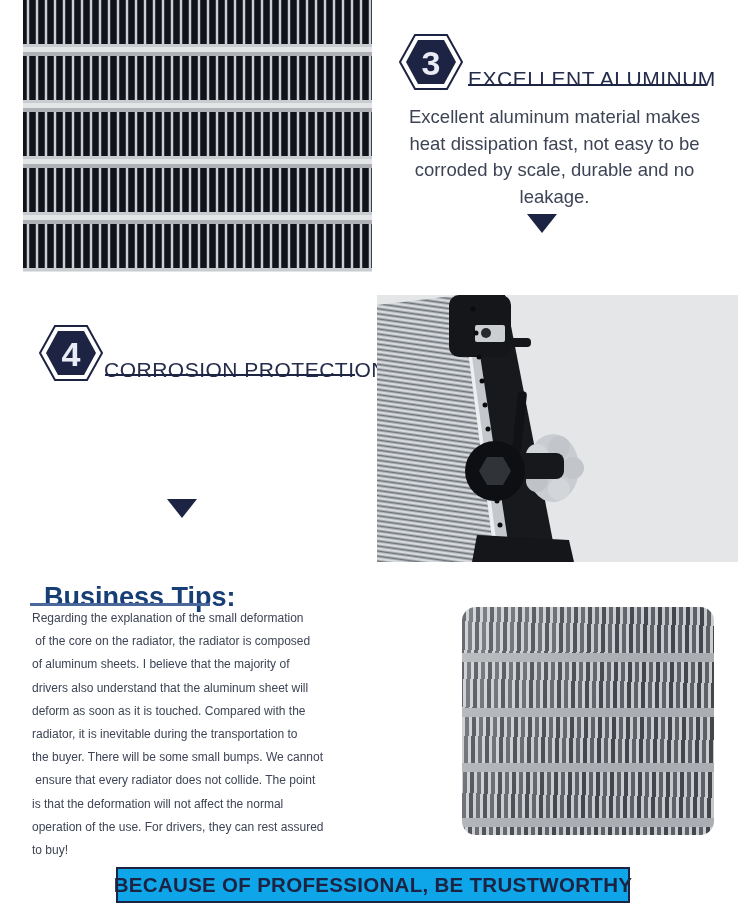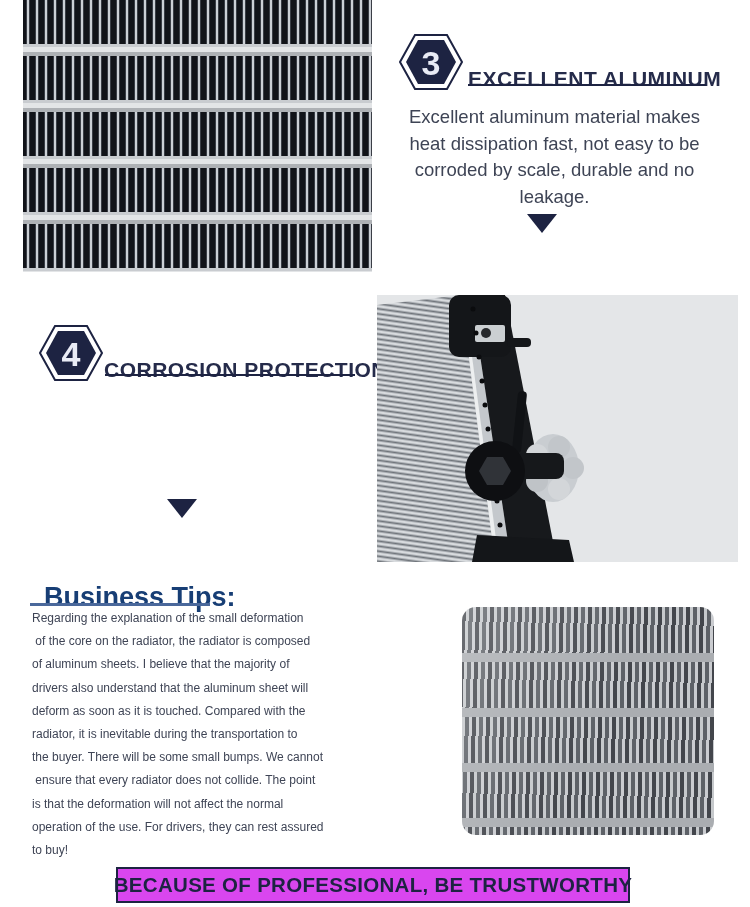--- a/index.html
+++ b/index.html
@@ -23,21 +23,21 @@
       linear-gradient(115deg, rgba(255,255,255,0.22), rgba(255,255,255,0) 55%),
       repeating-linear-gradient(180deg, rgba(0,0,0,0) 0 46px, #aaadb1 46px 55px),
       repeating-linear-gradient(92deg, #43464c 0 4px, #c6c9cc 4px 7px, #5d6167 7px 11px, #caccd0 11px 14px);
   }
   .photo-radiator-corner{left:377px;top:295px;width:361px;height:267px;}
   
   .badge{position:absolute;width:66px;height:60px;}
   .badge-3{left:398px;top:32px;}
   .badge-4{left:38px;top:323px;}
   .sec-title{
-    position:absolute;font-size:21px;font-weight:bold;letter-spacing:0.5px;
+    position:absolute;font-size:21px;font-weight:normal;letter-spacing:0.5px;
     color:var(--section-title,#252b4a);white-space:nowrap;
   }
   .sec-title-3{left:468px;top:50px;}
   .sec-title-4{left:104px;top:341px;}
   .title-rule{position:absolute;height:2px;background:var(--navy,#1d2342);}
   .rule-3{left:468px;top:84px;width:238px;}
   .rule-4{left:105px;top:374px;width:250px;}
   
   .desc{
     position:absolute;margin:4px;white-space:pre;text-align:center;
@@ -58,21 +58,21 @@
     font-size:27px;font-weight:bold;color:var(--tips-title,#173e75);white-space:nowrap;
   }
   .tips-rule{position:absolute;left:30px;top:603px;width:180px;height:3px;background:var(--tips-underline,#4a689b);}
   .tips-text{
     position:absolute;left:32px;top:607px;margin:0;white-space:pre;
     font-size:12px;line-height:23.2px;color:var(--body-text,#3e4455);
   }
   
   .banner{
     position:absolute;left:116px;top:867px;width:514px;height:36px;box-sizing:border-box;
-    border:2px solid var(--navy,#1d2342);background:#d946ef;
+    border:2px solid var(--navy,#1d2342);background:#0ea5e9;
     display:flex;align-items:center;justify-content:center;
     font-size:20.5px;font-weight:bold;letter-spacing:0.3px;
     color:var(--navy,#1d2342);white-space:nowrap;
   }
 </style>
 </head>
 <body>
 
 <div class="canvas">
 

